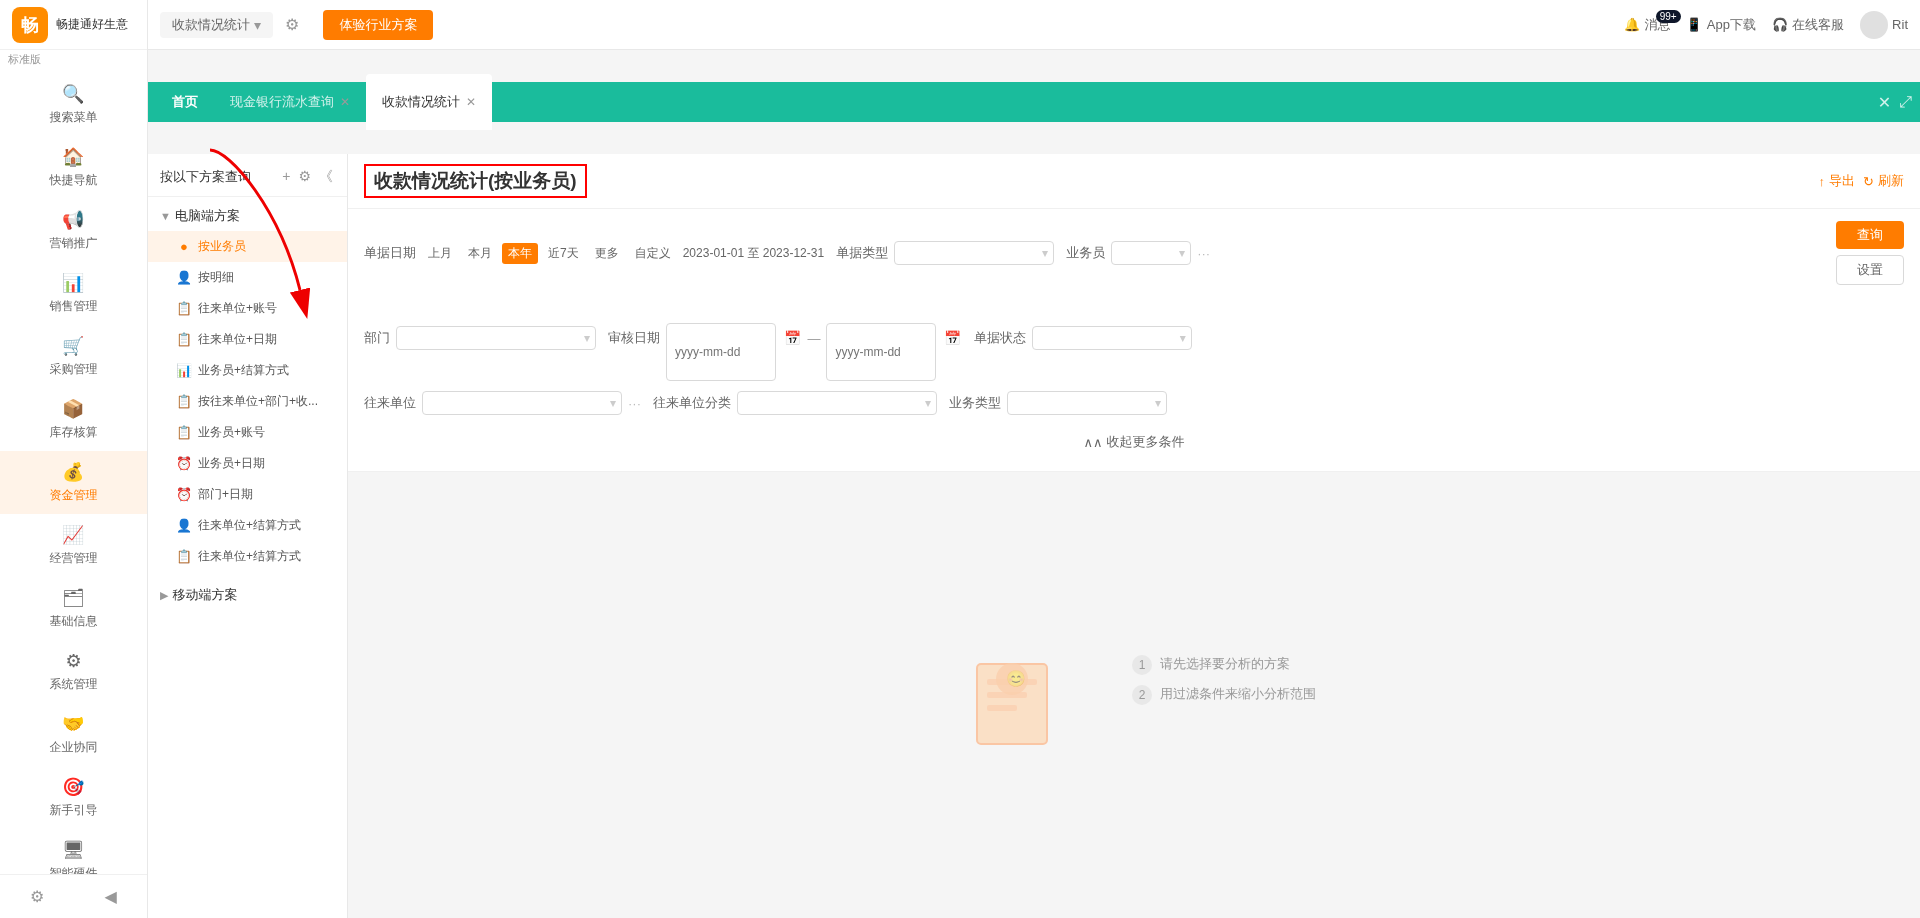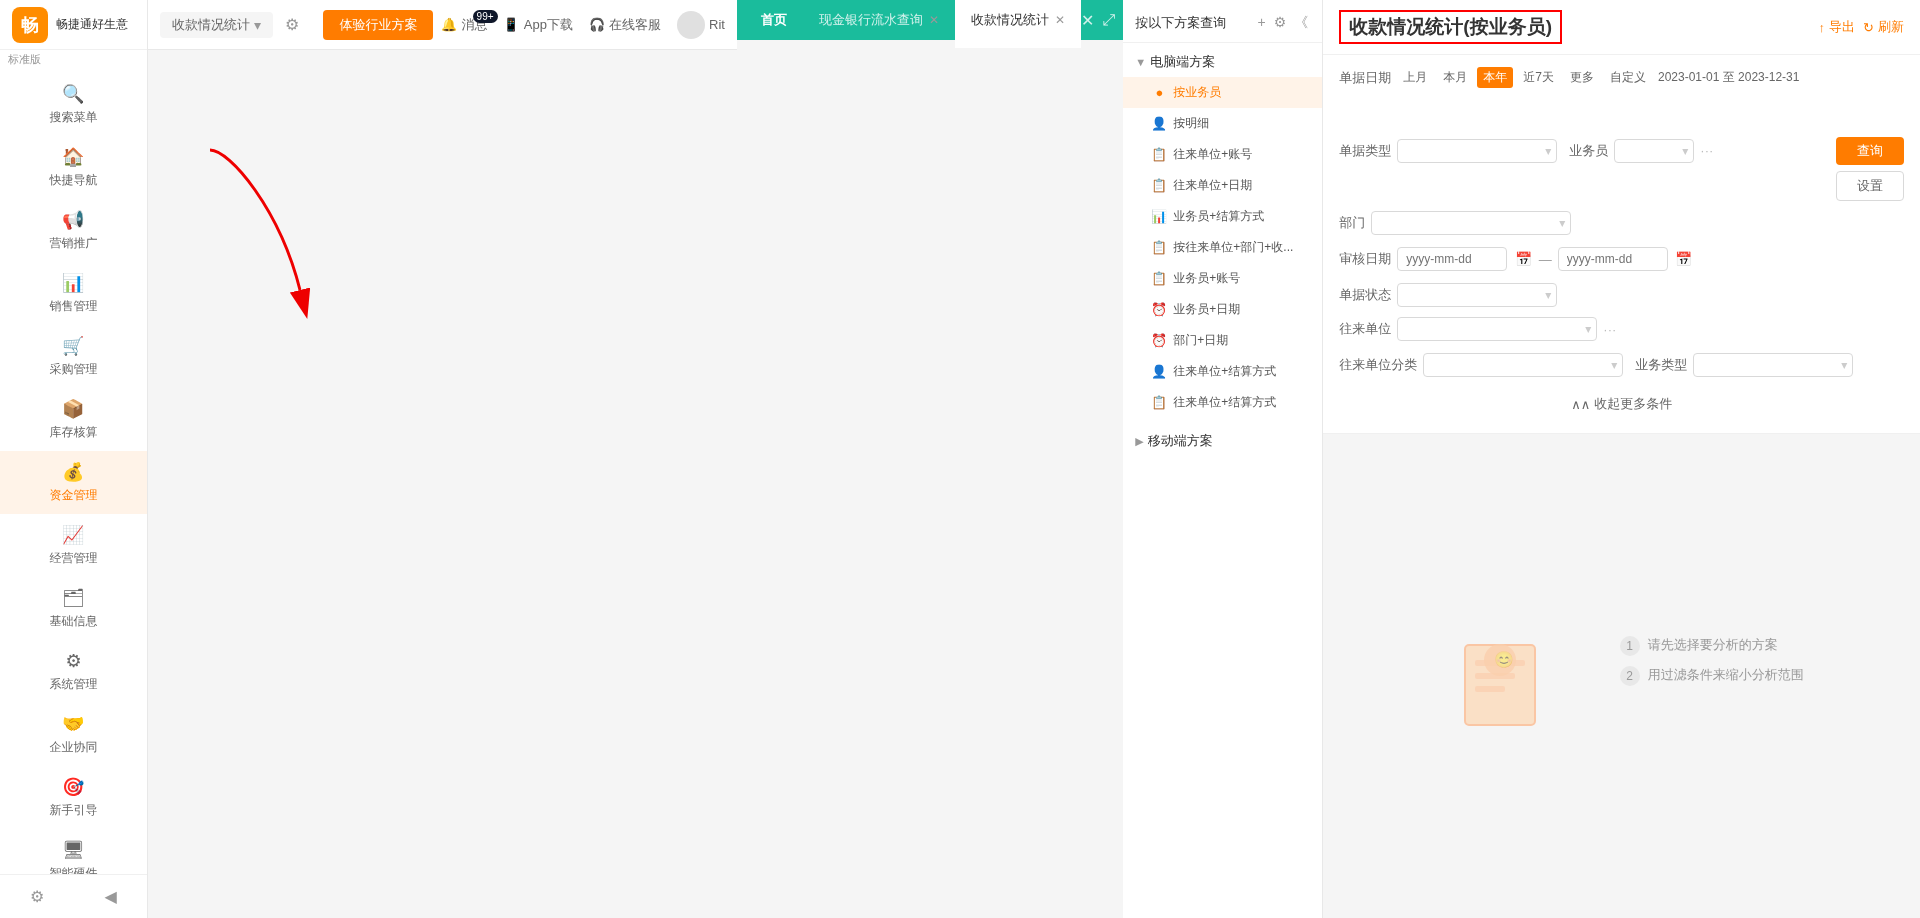--- a/index.html
+++ b/index.html
@@ -13,21 +13,21 @@
     .sidebar-edition { font-size: 11px; color: #999; padding: 2px 8px; }
     .sidebar-nav { flex: 1; overflow-y: auto; padding: 4px 0; }
     .sidebar-item { display: flex; flex-direction: column; align-items: center; padding: 10px 4px; cursor: pointer; color: #666; font-size: 12px; gap: 4px; }
     .sidebar-item.active { color: #ff7c00; background: #fff3e8; }
     .sidebar-item.active .sidebar-icon { color: #ff7c00; }
     .sidebar-icon { font-size: 18px; }
     .sidebar-bottom { border-top: 1px solid #f0f0f0; padding: 8px 0; display: flex; justify-content: space-around; align-items: center; }
     .sidebar-bottom-btn { color: #999; font-size: 16px; cursor: pointer; padding: 4px 8px; }
 
     
-    .main { flex: 1; display: flex; flex-direction: row; overflow: hidden; }
+    .main { flex: 1; display: flex; flex-direction: column; overflow: hidden; gap: 32px; }
 
     
     .topbar { height: 50px; background: #fff; border-bottom: 1px solid #e8e8e8; display: flex; align-items: center; padding: 0 12px; gap: 8px; }
     .topbar-breadcrumb { color: #666; font-size: 13px; background: #f5f5f5; padding: 4px 12px; border-radius: 4px; display: flex; align-items: center; gap: 4px; }
     .topbar-dropdown { font-size: 14px; color: #999; cursor: pointer; }
     .topbar-gear { font-size: 16px; color: #999; cursor: pointer; margin-left: 4px; }
     .topbar-solution-btn { background: #ff7c00; color: #fff; border: none; border-radius: 4px; padding: 6px 16px; font-size: 13px; cursor: pointer; margin-left: 16px; }
     .topbar-right { margin-left: auto; display: flex; align-items: center; gap: 16px; color: #666; font-size: 13px; }
     .topbar-msg { position: relative; cursor: pointer; }
     .badge { position: absolute; top: -6px; right: -10px; background: #0f172a; color: #fff; border-radius: 10px; font-size: 10px; padding: 1px 4px; }
@@ -71,28 +71,28 @@
     .filter-row { display: flex; align-items: center; margin-bottom: 10px; gap: 12px; flex-wrap: wrap; }
     .filter-item { display: flex; align-items: center; gap: 6px; }
     .filter-label { color: #666; font-size: 13px; white-space: nowrap; }
     .date-tabs { display: flex; gap: 4px; }
     .date-tab { font-size: 12px; color: #666; cursor: pointer; padding: 2px 6px; }
     .date-tab.active { color: #fff; background: #ff7c00; border-radius: 3px; }
     .date-range { font-size: 12px; color: #666; }
     .filter-select-wrap { position: relative; display: inline-flex; align-items: center; }
     .filter-select-wrap select { border: 1px solid #d9d9d9; border-radius: 4px; padding: 4px 24px 4px 8px; font-size: 12px; color: #666; background: #fff; cursor: pointer; min-width: 160px; appearance: none; }
     .select-arrow { position: absolute; right: 6px; color: #ccc; font-size: 12px; pointer-events: none; }
-    .date-input { border: 1px solid #d9d9d9; border-radius: 4px; padding: 4px 8px; font-size: 12px; color: #bbb; width: 110px; }
+    .date-input { border: 1px solid #d9d9d9; border-radius: 4px; padding: 21px 8px; font-size: 12px; color: #bbb; width: 110px; margin-top: 28px; }
     .date-separator { color: #999; }
     .date-icon { color: #bbb; font-size: 14px; cursor: pointer; margin-left: 2px; }
     .filter-ellipsis { color: #bbb; cursor: pointer; }
     .collapse-btn { display: flex; align-items: center; justify-content: center; gap: 4px; color: #666; font-size: 13px; cursor: pointer; padding: 8px; margin-top: 4px; }
 
     
-    .query-btns { display: flex; flex-direction: column; gap: 6px; margin-left: auto; margin-top: 37px; }
+    .query-btns { display: flex; flex-direction: column; gap: 6px; margin-left: auto; }
     .btn-query { background: #ff7c00; color: #fff; border: none; border-radius: 4px; padding: 5px 20px; font-size: 13px; cursor: pointer; }
     .btn-set { background: #fff; color: #666; border: 1px solid #d9d9d9; border-radius: 4px; padding: 5px 20px; font-size: 13px; cursor: pointer; }
 
     
     .empty-area { flex: 1; display: flex; flex-direction: column; align-items: center; justify-content: center; background: #f5f5f5; gap: 0; }
     .empty-tips { margin-left: 40px; margin-top: -20px; }
     .empty-tip { display: flex; align-items: flex-start; gap: 8px; margin-bottom: 10px; color: #999; font-size: 13px; }
     .tip-num { width: 20px; height: 20px; border-radius: 50%; background: #e8e8e8; display: flex; align-items: center; justify-content: center; font-size: 12px; color: #999; flex-shrink: 0; }
 
     .empty-content { display: flex; align-items: center; gap: 20px; }

